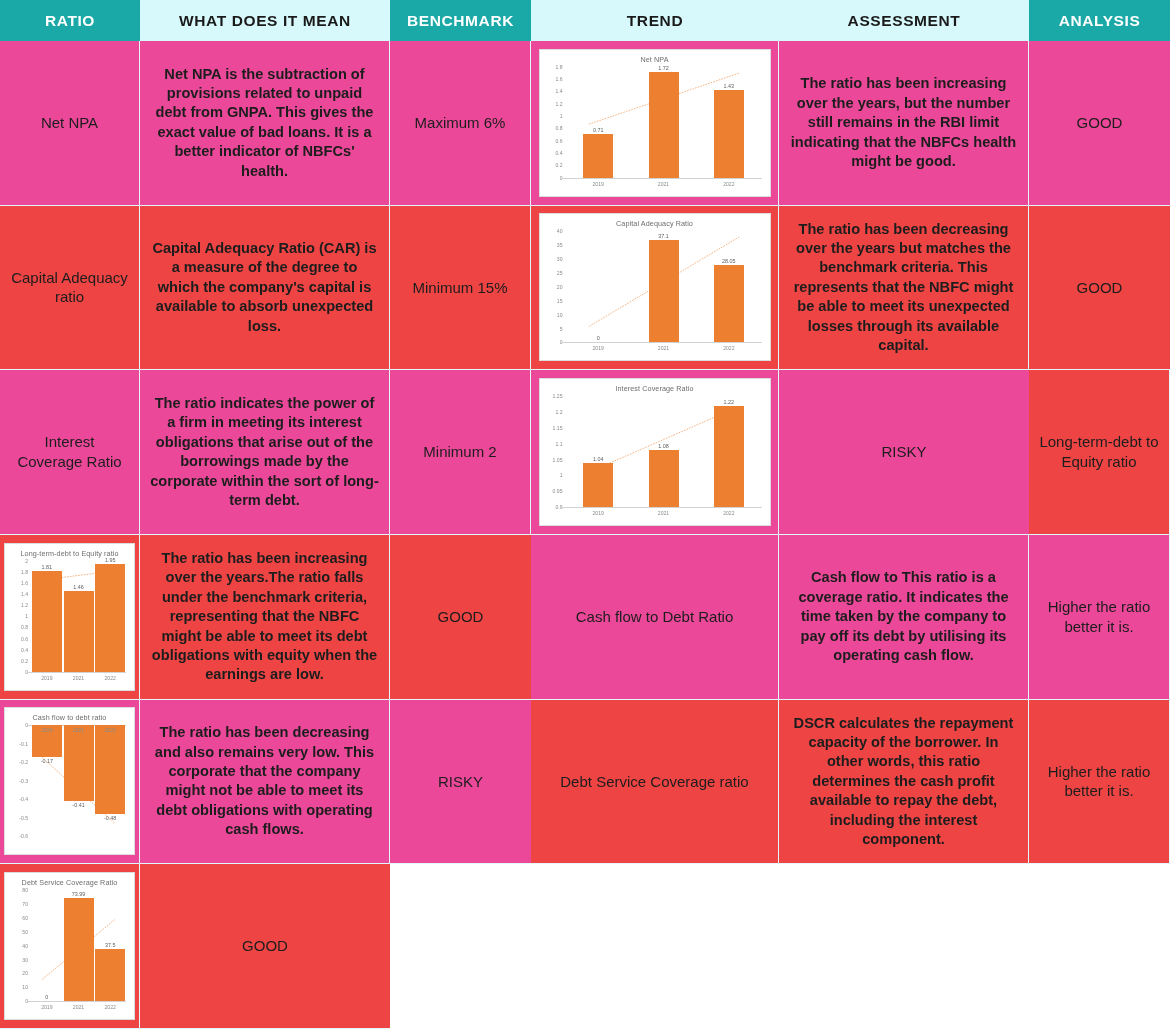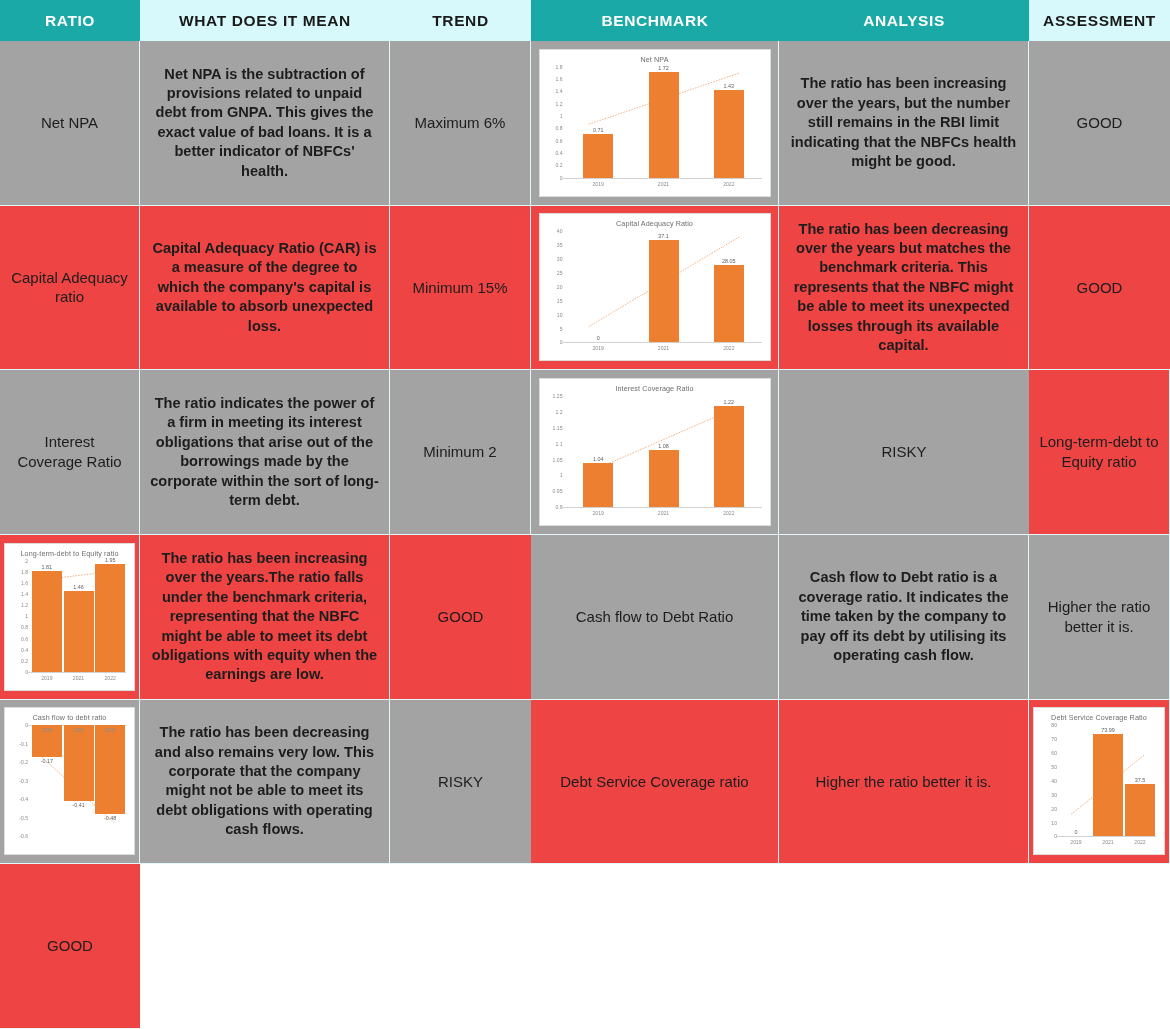--- a/index.html
+++ b/index.html
@@ -38,21 +38,21 @@
     text-align: center;
     padding: 8px 10px;
     font-size: 14.6px;
     line-height: 1.33;
     color: #1d1d1d;
     border-right: 1px solid #e3f7fa;
     border-bottom: 1px solid #e3f7fa;
     position: relative;
   }
   .cell.last { border-right: none; }
-  .row-odd  { background: #a3a3a3; }
+  .row-odd  { background: #ec4899; }
   .row-even { background: #ef4444; }
 
   .cell.ratio   { font-size: 15px; }
   .cell.mean    { font-weight: 700; }
   .cell.bench   { font-size: 15px; }
   .cell.analysis{ font-weight: 700; }
   .cell.assess  { font-size: 15px; }
 
   
   .cell.trend { padding: 6px 4px; }
@@ -126,24 +126,24 @@
     left: 0; top: 0; width: 100%; height: 100%;
     overflow: visible;
   }
 </style>
 </head>
 <body>
 
 <div id="grid">
     <div class="hcell teal">RATIO</div>
     <div class="hcell light">WHAT DOES IT MEAN</div>
+    <div class="hcell teal">BENCHMARK</div>
     <div class="hcell light">TREND</div>
-    <div class="hcell teal">BENCHMARK</div>
+    <div class="hcell light">ASSESSMENT</div>
     <div class="hcell teal">ANALYSIS</div>
-    <div class="hcell light">ASSESSMENT</div>
     <div class="cell ratio row-odd">Net NPA</div>
     <div class="cell mean row-odd">Net NPA is the subtraction of provisions related to unpaid debt from GNPA. This gives the exact value of bad loans. It is a better indicator of NBFCs' health.</div>
     <div class="cell bench row-odd">Maximum 6%</div>
     <div class="cell trend row-odd">
       <div class="chartbox">
         <div class="ch-title">Net NPA</div>
         <div class="plot">
           <div class="ytick" style="top: 100%;">0</div>
           <div class="ytick" style="top: 88.8889%;">0.2</div>
           <div class="ytick" style="top: 77.7778%;">0.4</div>
@@ -265,21 +265,21 @@
           <div class="xlabel" style="left: 83.3333%;">2022</div>
           <svg class="trendline" viewBox="0 0 100 100" preserveAspectRatio="none">
             <line x1="11.666666666666666" y1="17.025000000000002" x2="88.33333333333333" y2="8.97500000000001" stroke="#ed8030" stroke-width="0.6" stroke-dasharray="1.6 1.2" vector-effect="non-scaling-stroke"></line>
           </svg>
         </div>
       </div>
     </div>
     <div class="cell analysis row-even">The ratio has been increasing over the years.The ratio falls under the benchmark criteria, representing that the NBFC might be able to meet its debt obligations with equity when the earnings are low.</div>
     <div class="cell assess row-even last">GOOD</div>
     <div class="cell ratio row-odd">Cash flow to Debt Ratio</div>
-    <div class="cell mean row-odd">Cash flow to Debt ratio is a coverage ratio. It indicates the time taken by the company to pay off its debt by utilising its operating cash flow.</div>
+    <div class="cell mean row-odd">Cash flow to This ratio is a coverage ratio. It indicates the time taken by the company to pay off its debt by utilising its operating cash flow.</div>
     <div class="cell bench row-odd">Higher the ratio better it is.</div>
     <div class="cell trend row-odd">
       <div class="chartbox">
         <div class="ch-title">Cash flow to debt ratio</div>
         <div class="plot">
           <div class="ytick" style="top: 0%;">0</div>
           <div class="ytick" style="top: 16.6667%;">-0.1</div>
           <div class="ytick" style="top: 33.3333%;">-0.2</div>
           <div class="ytick" style="top: 50%;">-0.3</div>
           <div class="ytick" style="top: 66.6667%;">-0.4</div>
@@ -297,20 +297,21 @@
           <div class="xlabel-in" style="left: 83.3333%; top: calc(0% + 2px);">2022</div>
           <svg class="trendline" viewBox="0 0 100 100" preserveAspectRatio="none">
             <line x1="11.666666666666666" y1="29.180555555555564" x2="88.33333333333333" y2="88.59722222222221" stroke="#ed8030" stroke-width="0.6" stroke-dasharray="1.6 1.2" vector-effect="non-scaling-stroke"></line>
           </svg>
         </div>
       </div>
     </div>
     <div class="cell analysis row-odd">The ratio has been decreasing and also remains very low. This corporate that the company might not be able to meet its debt obligations with operating cash flows.</div>
     <div class="cell assess row-odd last">RISKY</div>
     <div class="cell ratio row-even">Debt Service Coverage ratio</div>
+    <div class="cell mean row-even">DSCR calculates the repayment capacity of the borrower. In other words, this ratio determines the cash profit available to repay the debt, including the interest component.</div>
     <div class="cell bench row-even">Higher the ratio better it is.</div>
     <div class="cell trend row-even">
       <div class="chartbox">
         <div class="ch-title">Debt Service Coverage Ratio</div>
         <div class="plot">
           <div class="ytick" style="top: 100%;">0</div>
           <div class="ytick" style="top: 87.5%;">10</div>
           <div class="ytick" style="top: 75%;">20</div>
           <div class="ytick" style="top: 62.5%;">30</div>
           <div class="ytick" style="top: 50%;">40</div>

